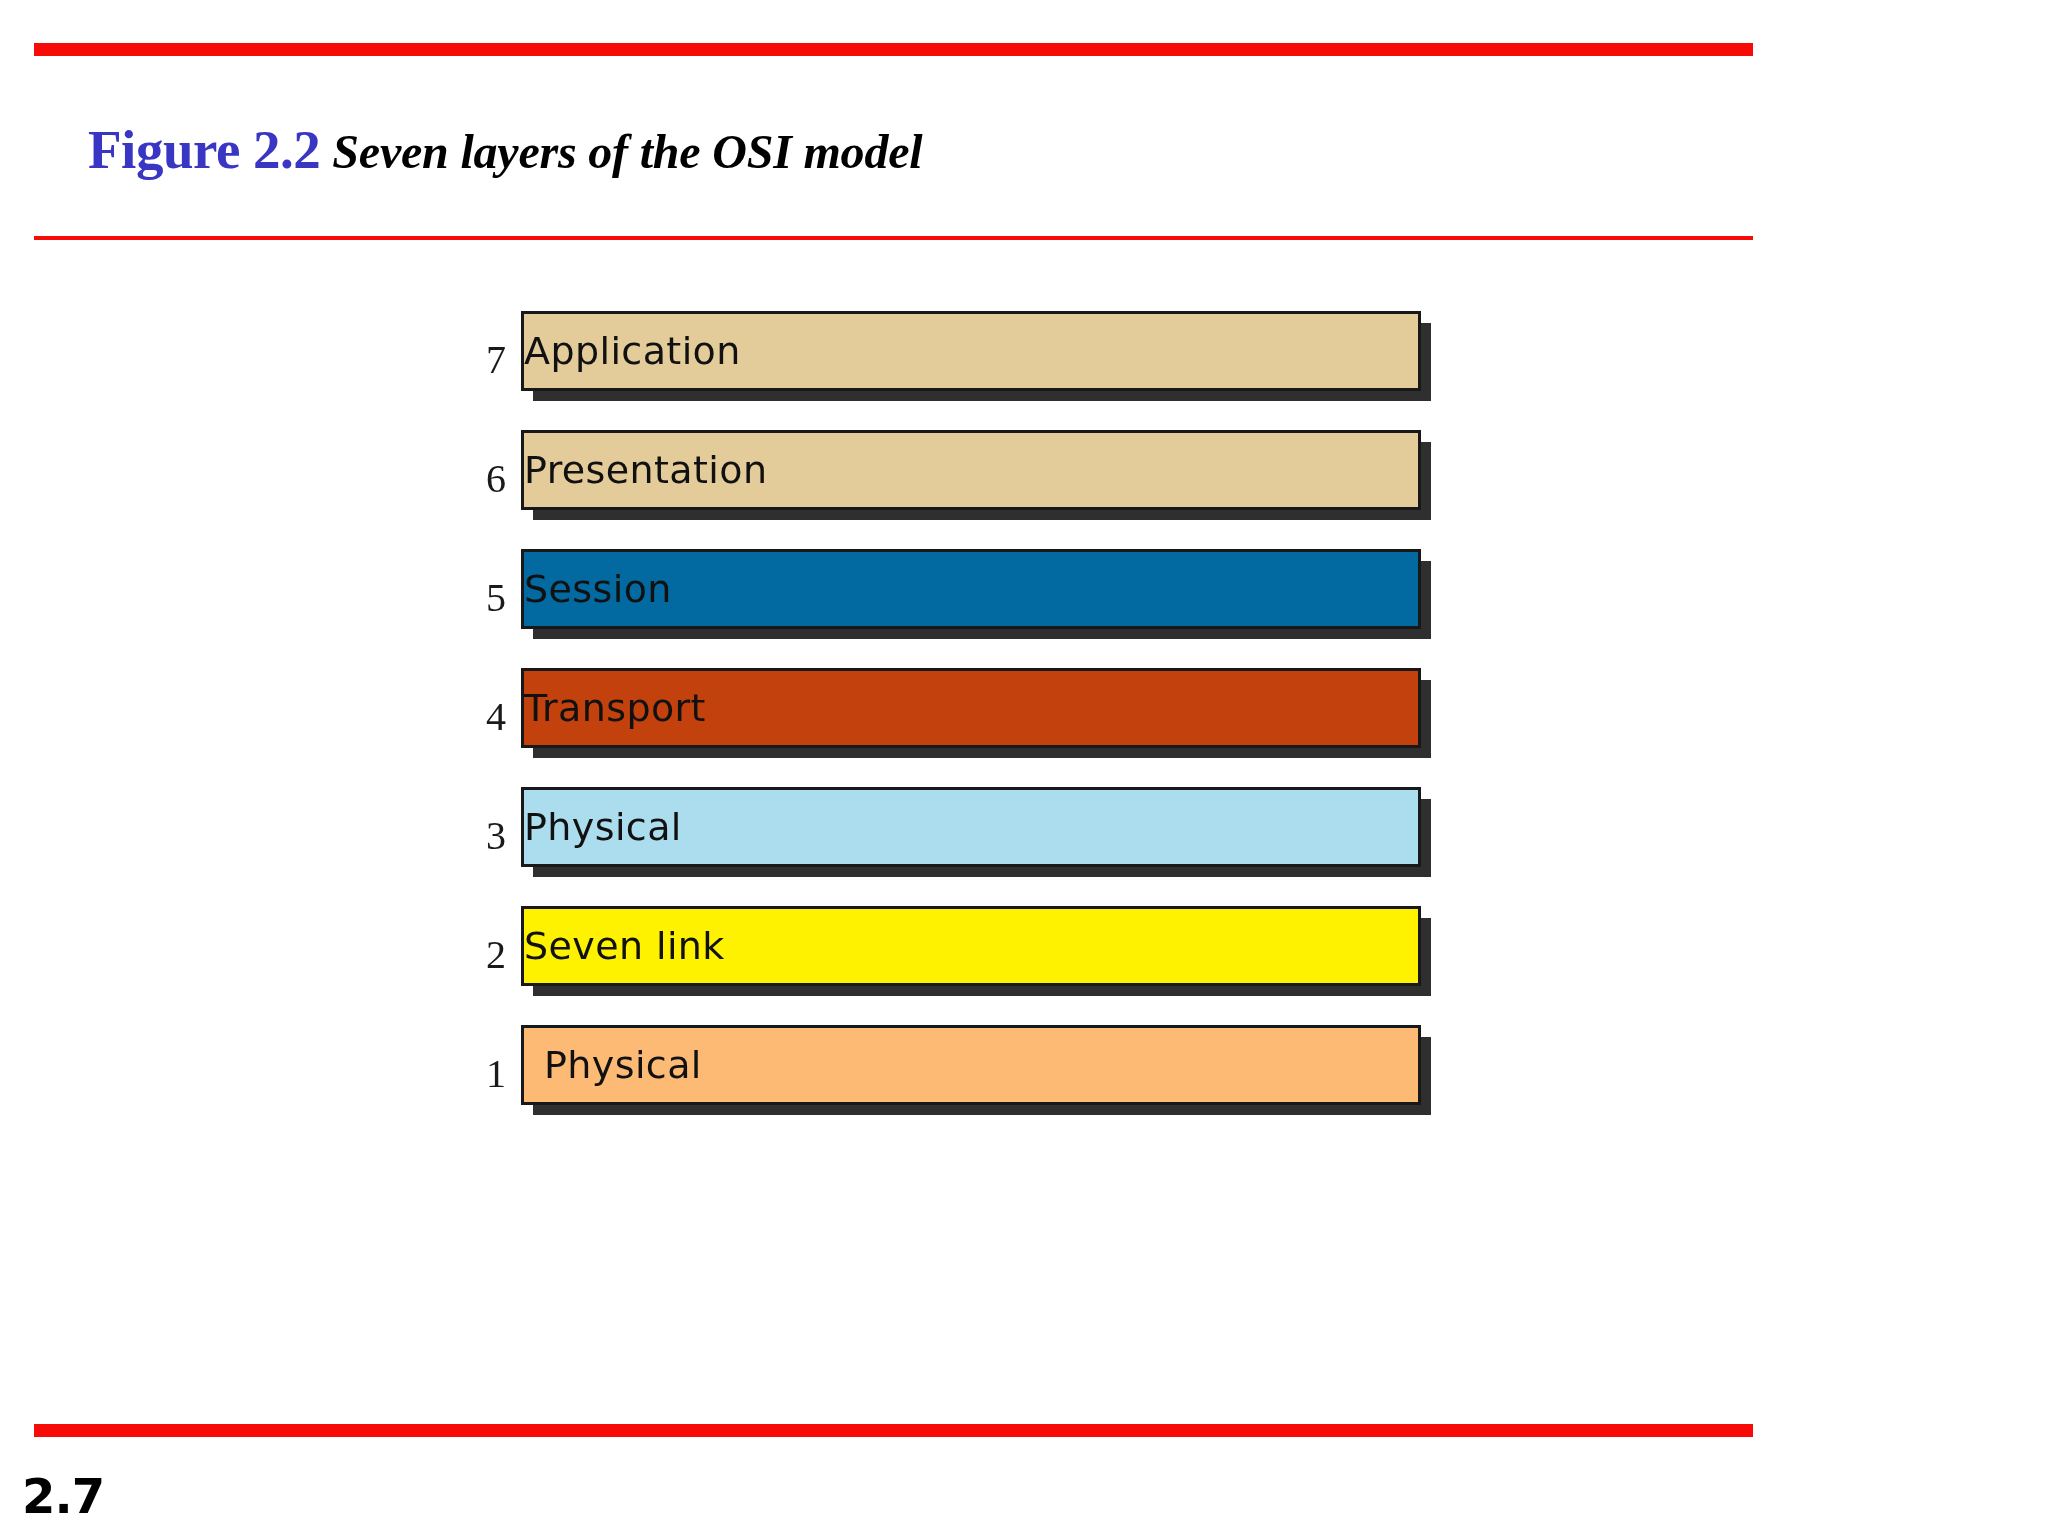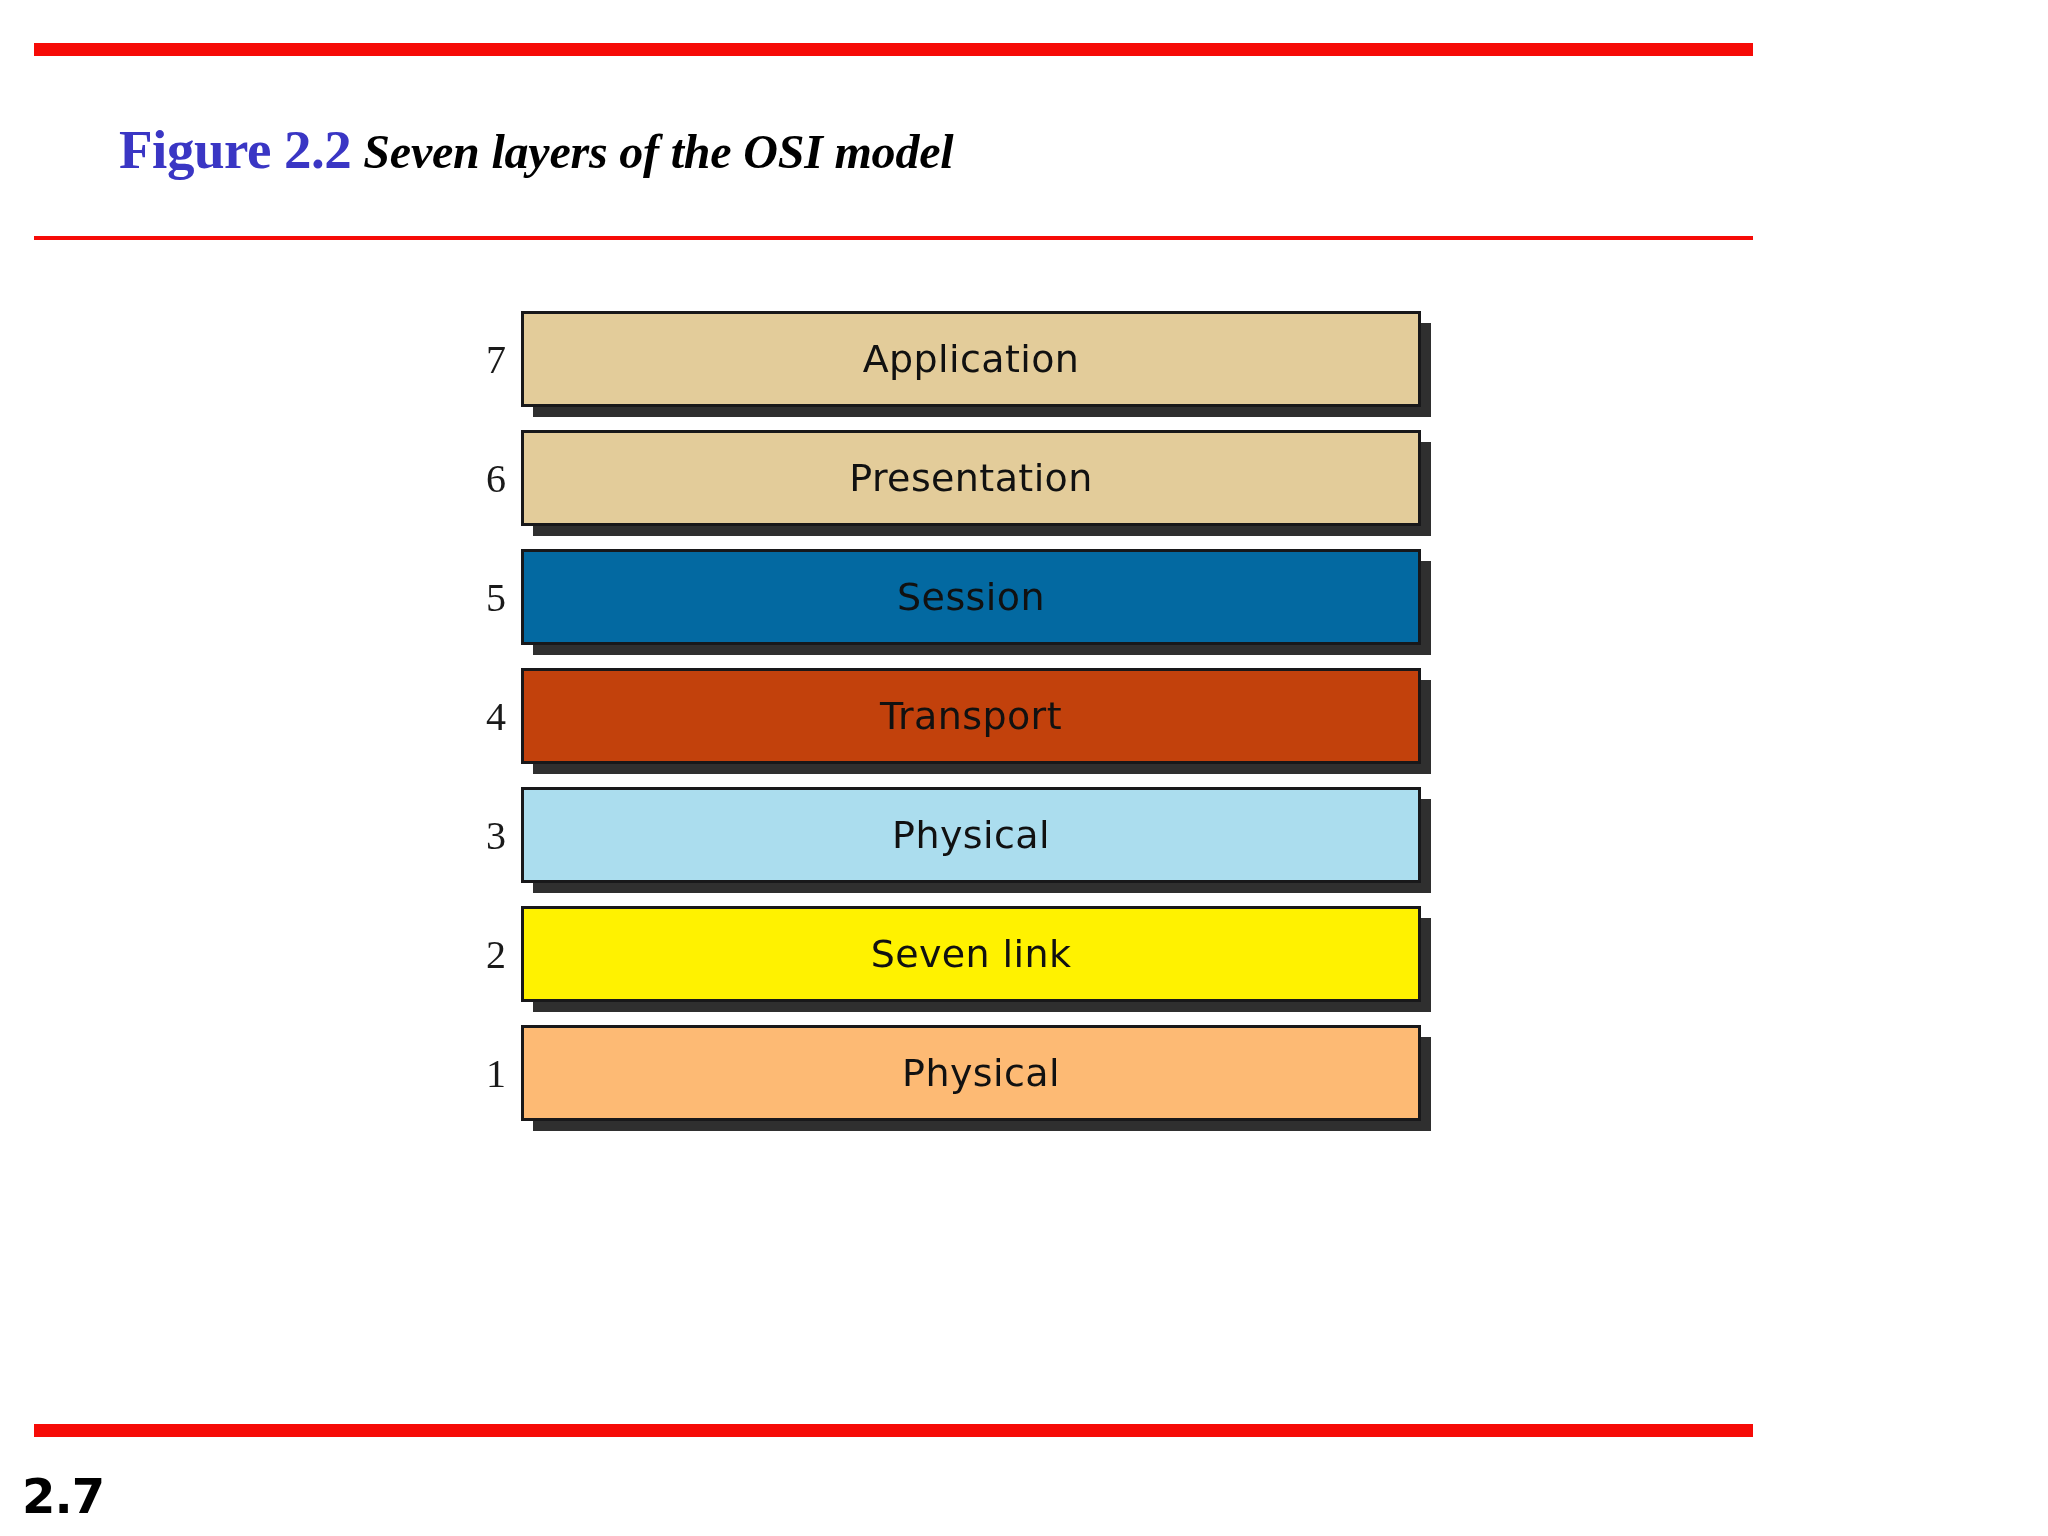--- a/index.html
+++ b/index.html
@@ -47,21 +47,20 @@
     white-space: nowrap;
     line-height: 1;
   }
   #figure-title-number {
     font-family: "Liberation Serif", "DejaVu Serif", serif;
     font-weight: bold;
     font-style: normal;
     font-size: 55px;
     color: #3a36c4;
     letter-spacing: -0.5px;
-    margin-left: 31px;
   }
   #figure-title-caption {
     font-family: "Liberation Serif", "DejaVu Serif", serif;
     font-weight: bold;
     font-style: italic;
     font-size: 48px;
     color: #000000;
     margin-left: 12px;
     letter-spacing: -0.2px;
   }
@@ -88,27 +87,27 @@
     text-align: right;
     font-family: "Liberation Serif", "DejaVu Serif", serif;
     font-size: 40px;
     color: #1a1a1a;
   }
   .layer-box {
     position: absolute;
     left: 521px;
     top: 0;
     width: 900px;
-    height: 96px;
+    height: 80px;
     box-sizing: border-box;
     border: 3px solid #18181a;
     box-shadow: 11px 11px 0 -1px #2f2f2f;
     display: flex;
     align-items: center;
-    justify-content: center;
+    justify-content: flex-start;
   }
   .layer-label {
     font-family: "DejaVu Sans", "Liberation Sans", sans-serif;
     font-size: 38px;
     color: #111111;
     letter-spacing: 0.4px;
   }
 
   
   #slide-number {

